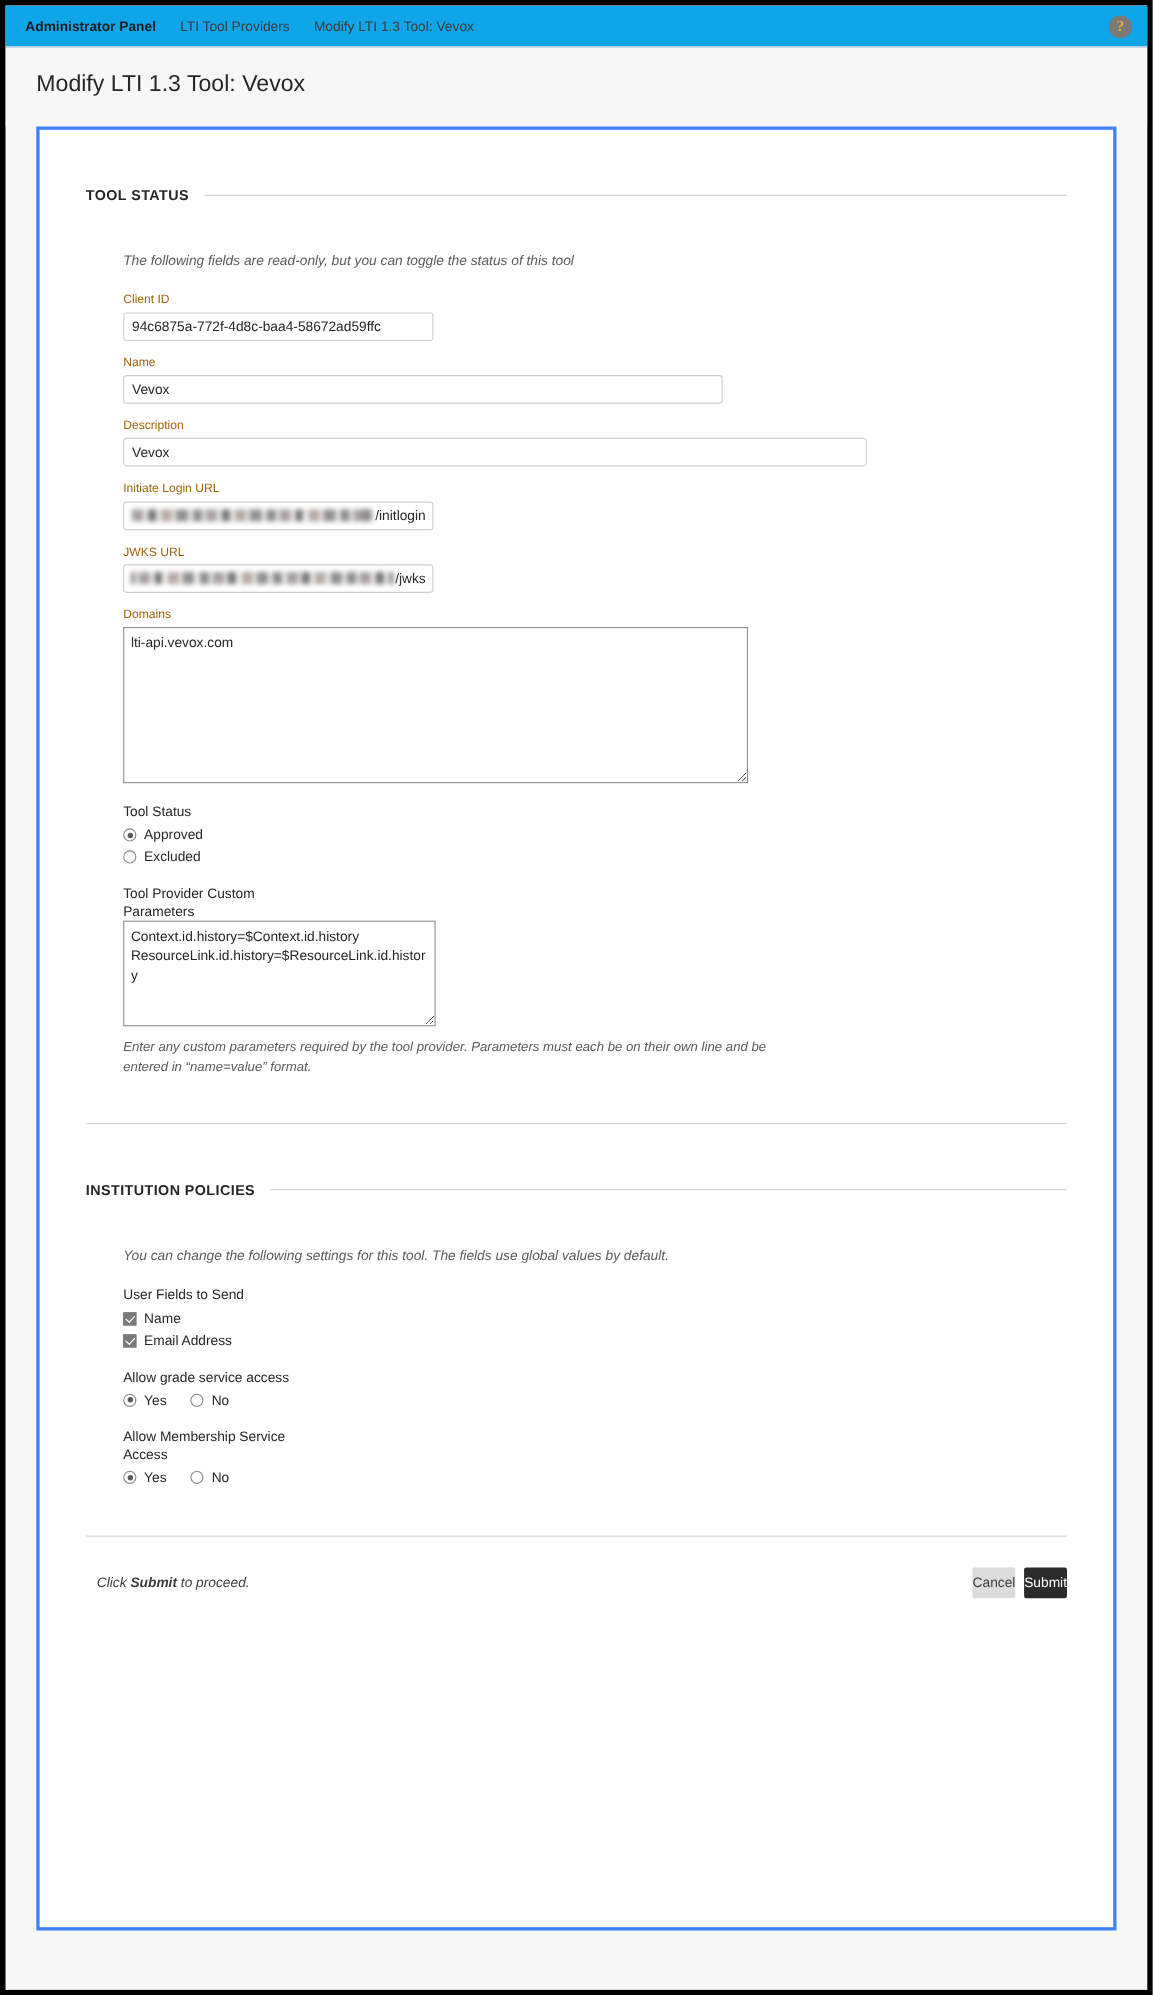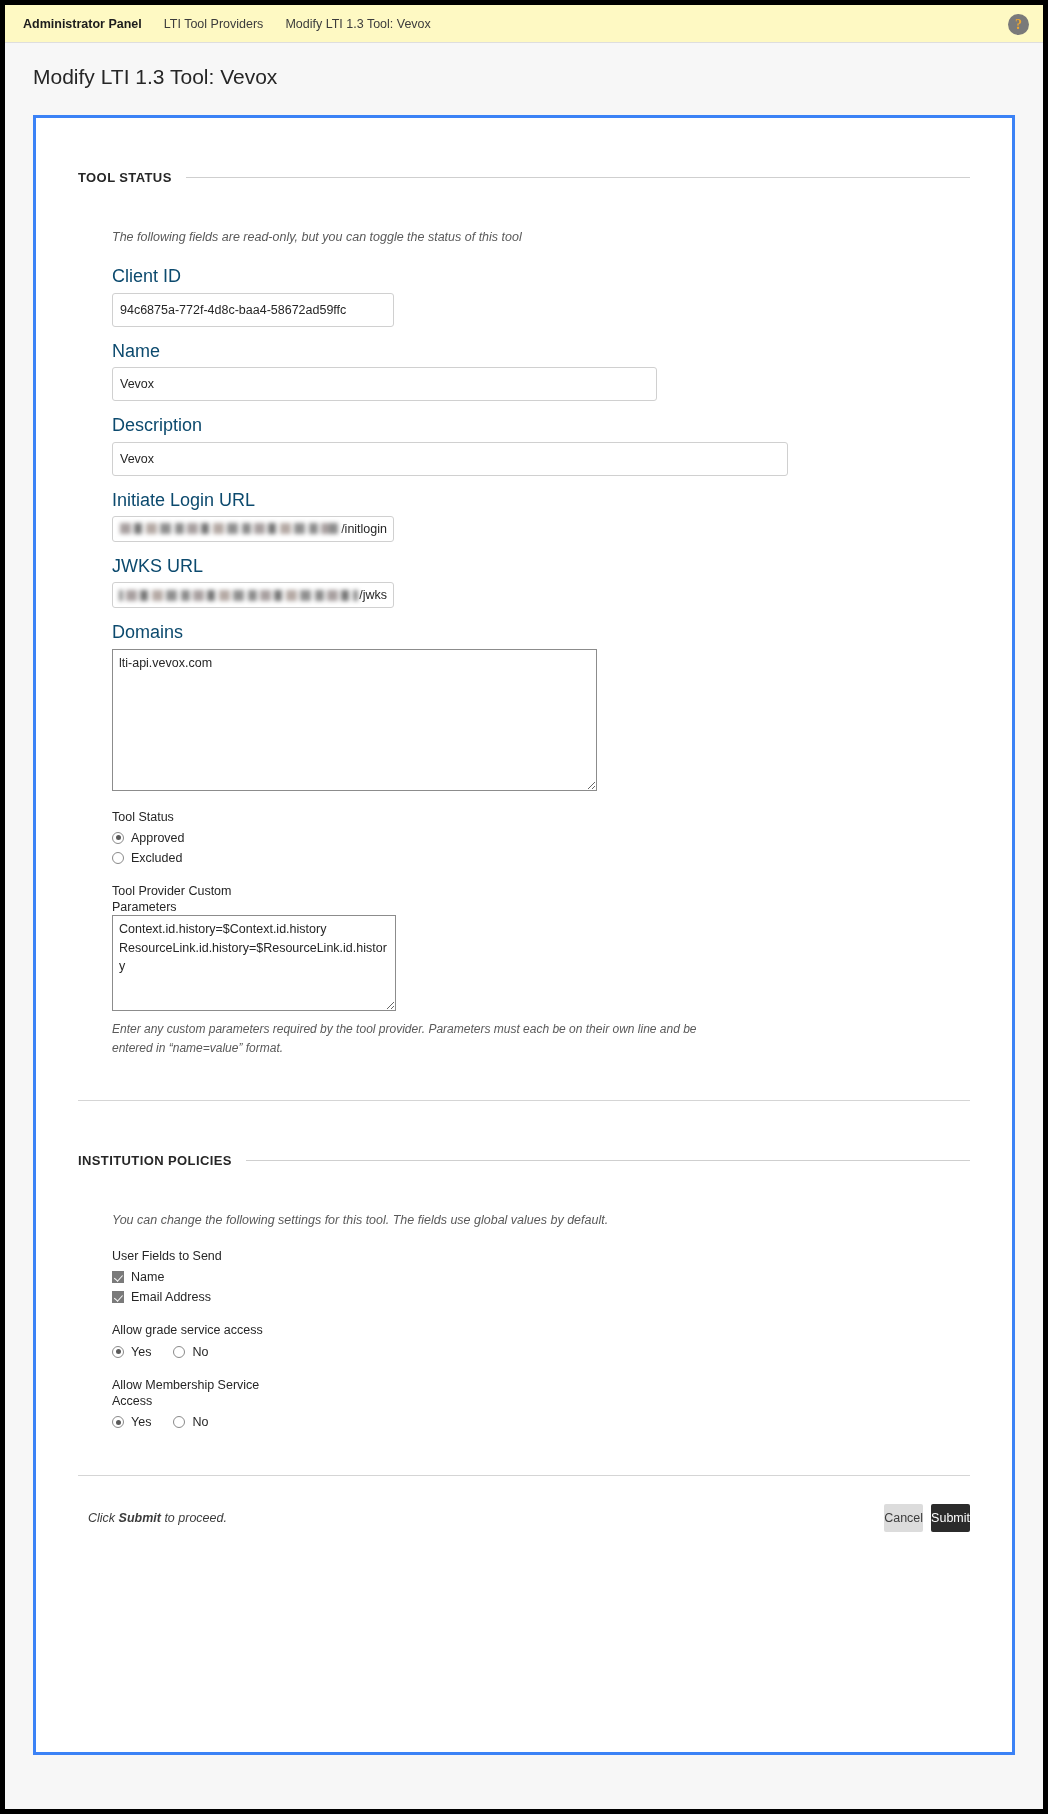--- a/index.html
+++ b/index.html
@@ -21,21 +21,21 @@
     width: 1048px; height: 1814px;
     border: 5px solid #000000;
     background: #f7f7f7;
     overflow: hidden;
   }
 
   
   .breadcrumb-bar {
     position: relative;
     height: 38px;
-    background: #fef9c3;
+    background: #0ea5e9;
     border-bottom: 1px solid #dedede;
     display: flex;
     align-items: center;
     padding: 0 14px 0 18px;
   }
   .crumb {
     font-size: 12.5px;
     color: #3c3c3c;
     margin-right: 22px;
     white-space: nowrap;
@@ -110,32 +110,32 @@
   .hint {
     font-style: italic;
     font-size: 12.5px;
     color: #5a5a5a;
     margin: 32px 0 18px 0;
     line-height: 1.55;
   }
 
   .field { margin-bottom: 13px; }
   .field-label {
-    font-size: 18px;
-    color: #0c4a6e;
+    font-size: 11px;
+    color: #a16207;
     margin-bottom: 4px;
     line-height: 1.3;
   }
   input.text-input {
     display: block;
     height: 26px;
     border: 1px solid #d0d0d0;
     border-radius: 3px;
     background: #ffffff;
-    padding: 16px 7px;
+    padding: 0 7px;
     font-size: 12.5px;
     color: #262626;
     font-family: "Liberation Sans", sans-serif;
   }
   input.text-input[readonly] { background: #ffffff; }
 
   .w-clientid { width: 282px; }
   .w-name     { width: 545px; }
   .w-desc     { width: 676px; }
 
@@ -182,21 +182,21 @@
     display: block;
     border: 1px solid #8c8c8c;
     background: #ffffff;
     font-size: 12.5px;
     color: #262626;
     font-family: "Liberation Sans", sans-serif;
     padding: 4px 6px;
     line-height: 1.45;
     resize: both;
   }
-  textarea.ta-domains { width: 485px; height: 142px; }
+  textarea.ta-domains { width: 568px; height: 142px; }
   textarea.ta-params  { width: 284px; height: 96px; }
 
   
   .opt-row {
     display: flex;
     align-items: center;
     margin-top: 6px;
   }
   .opt-row.inline { gap: 0; }
   .opt {

